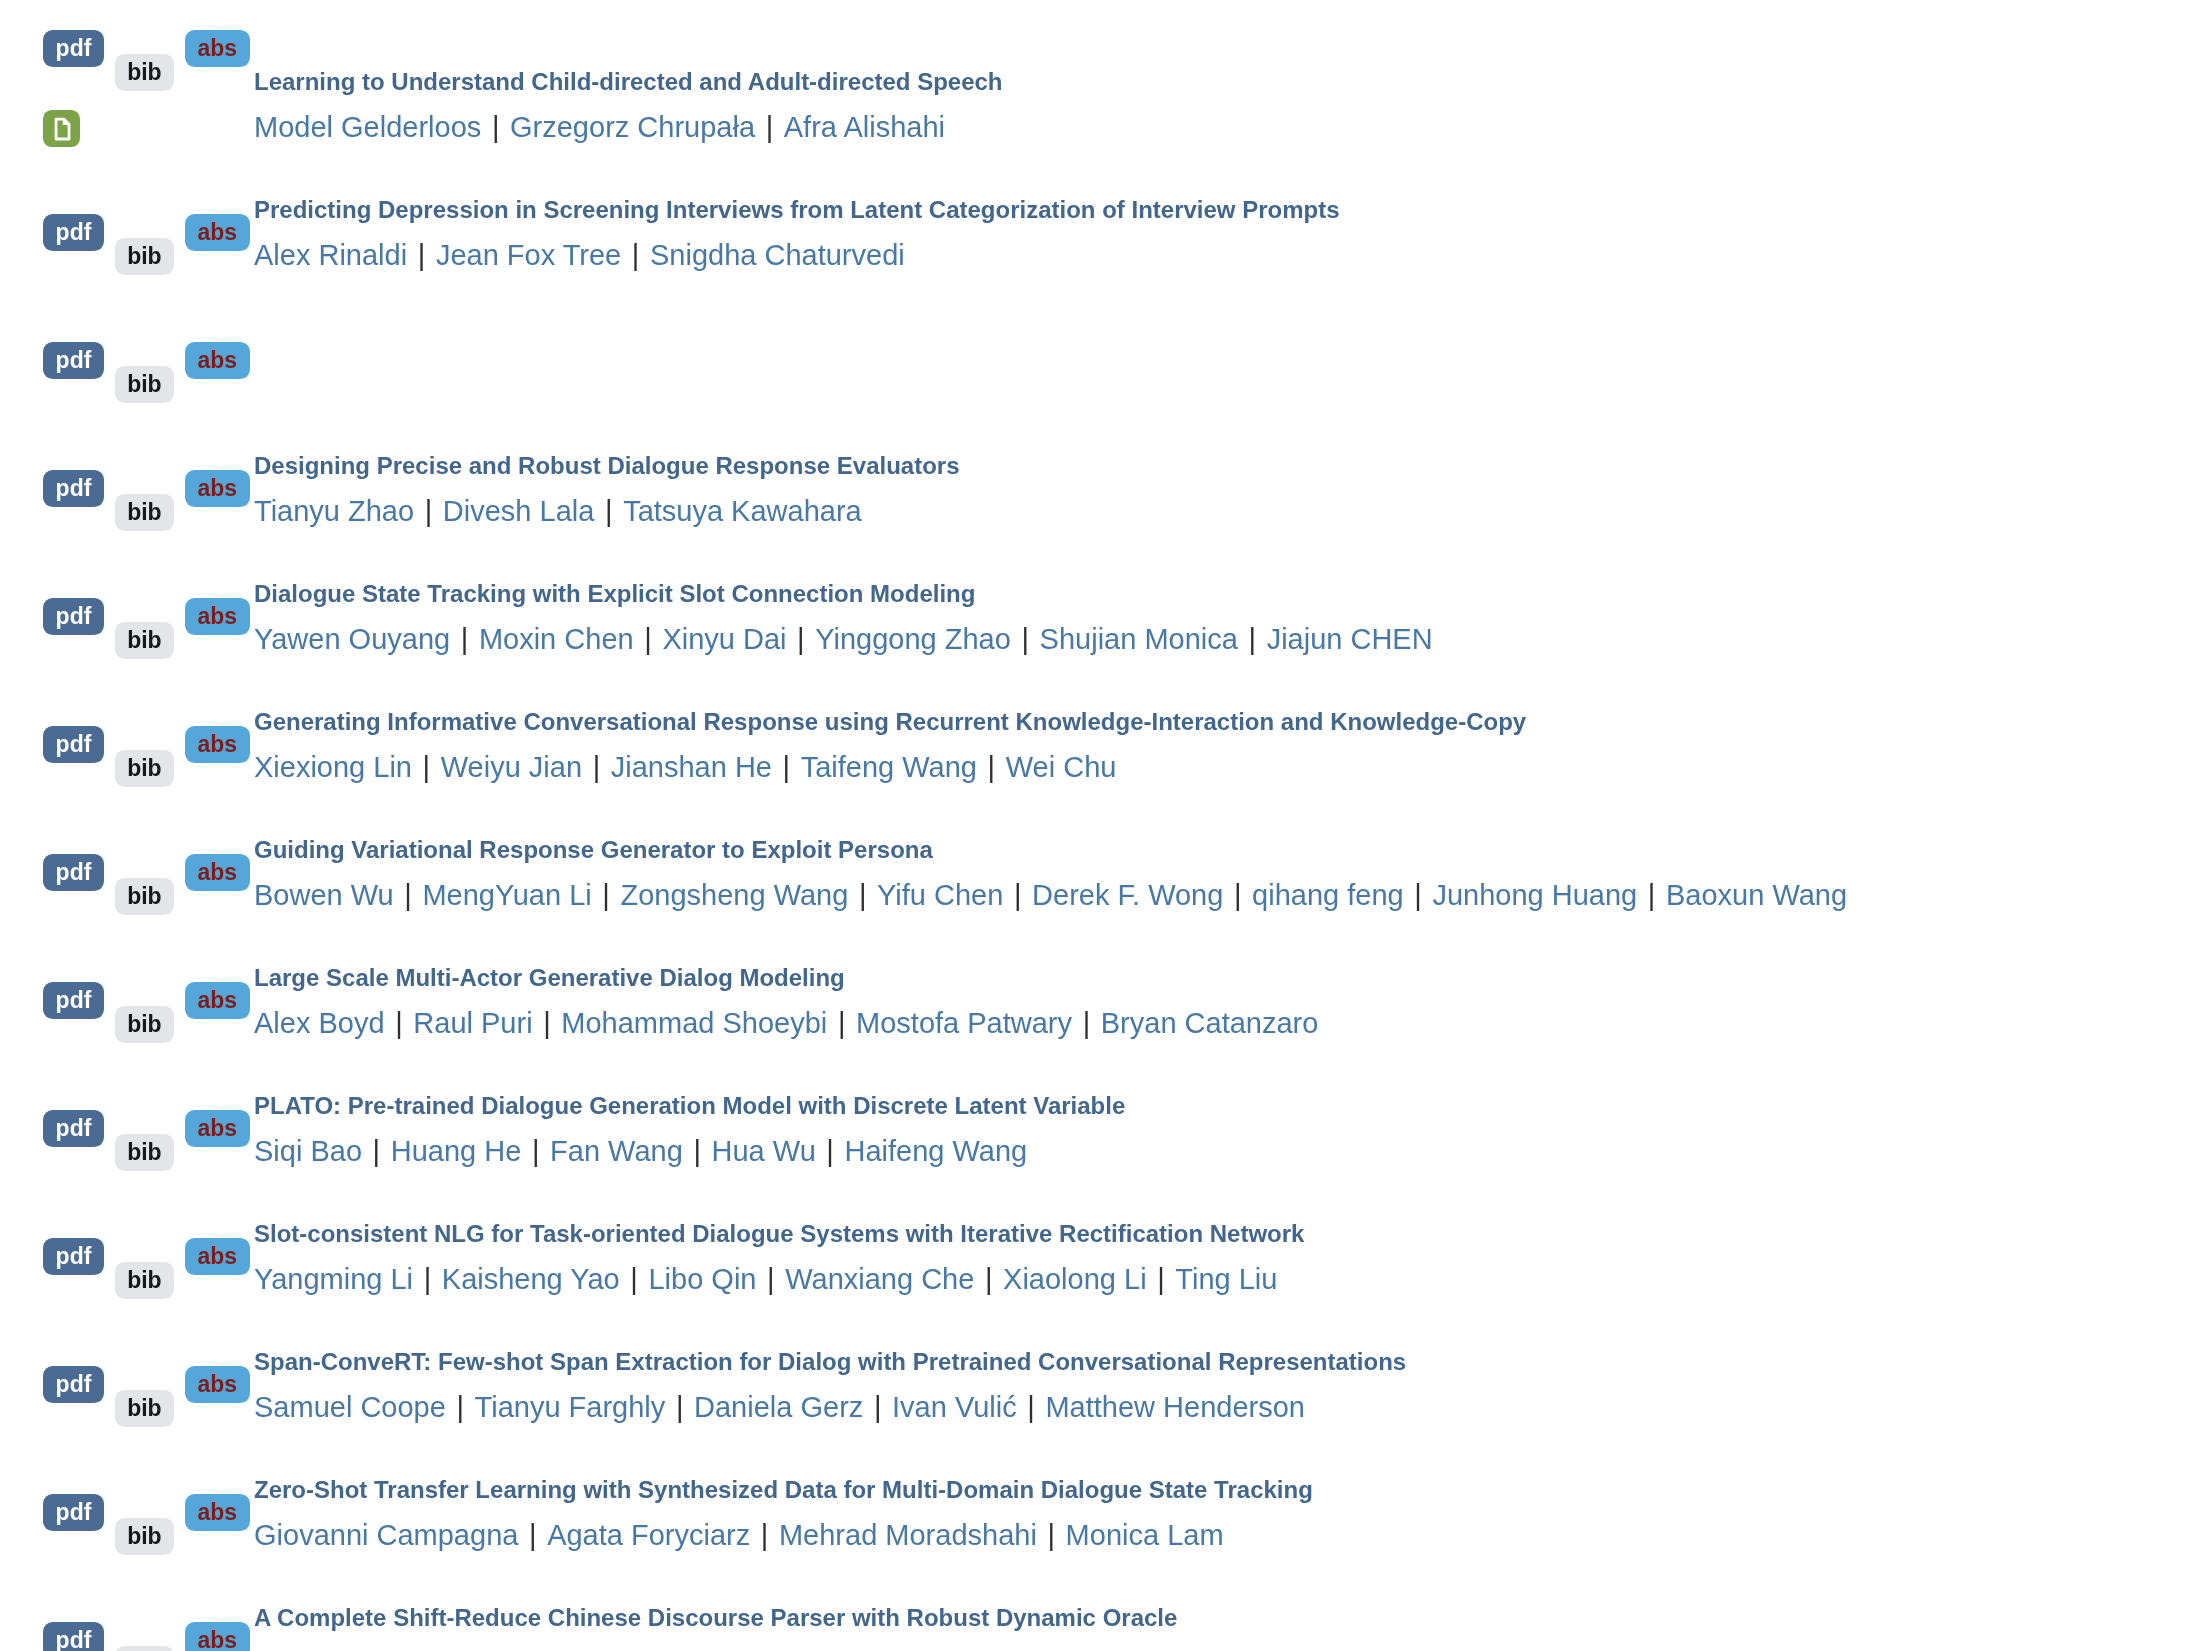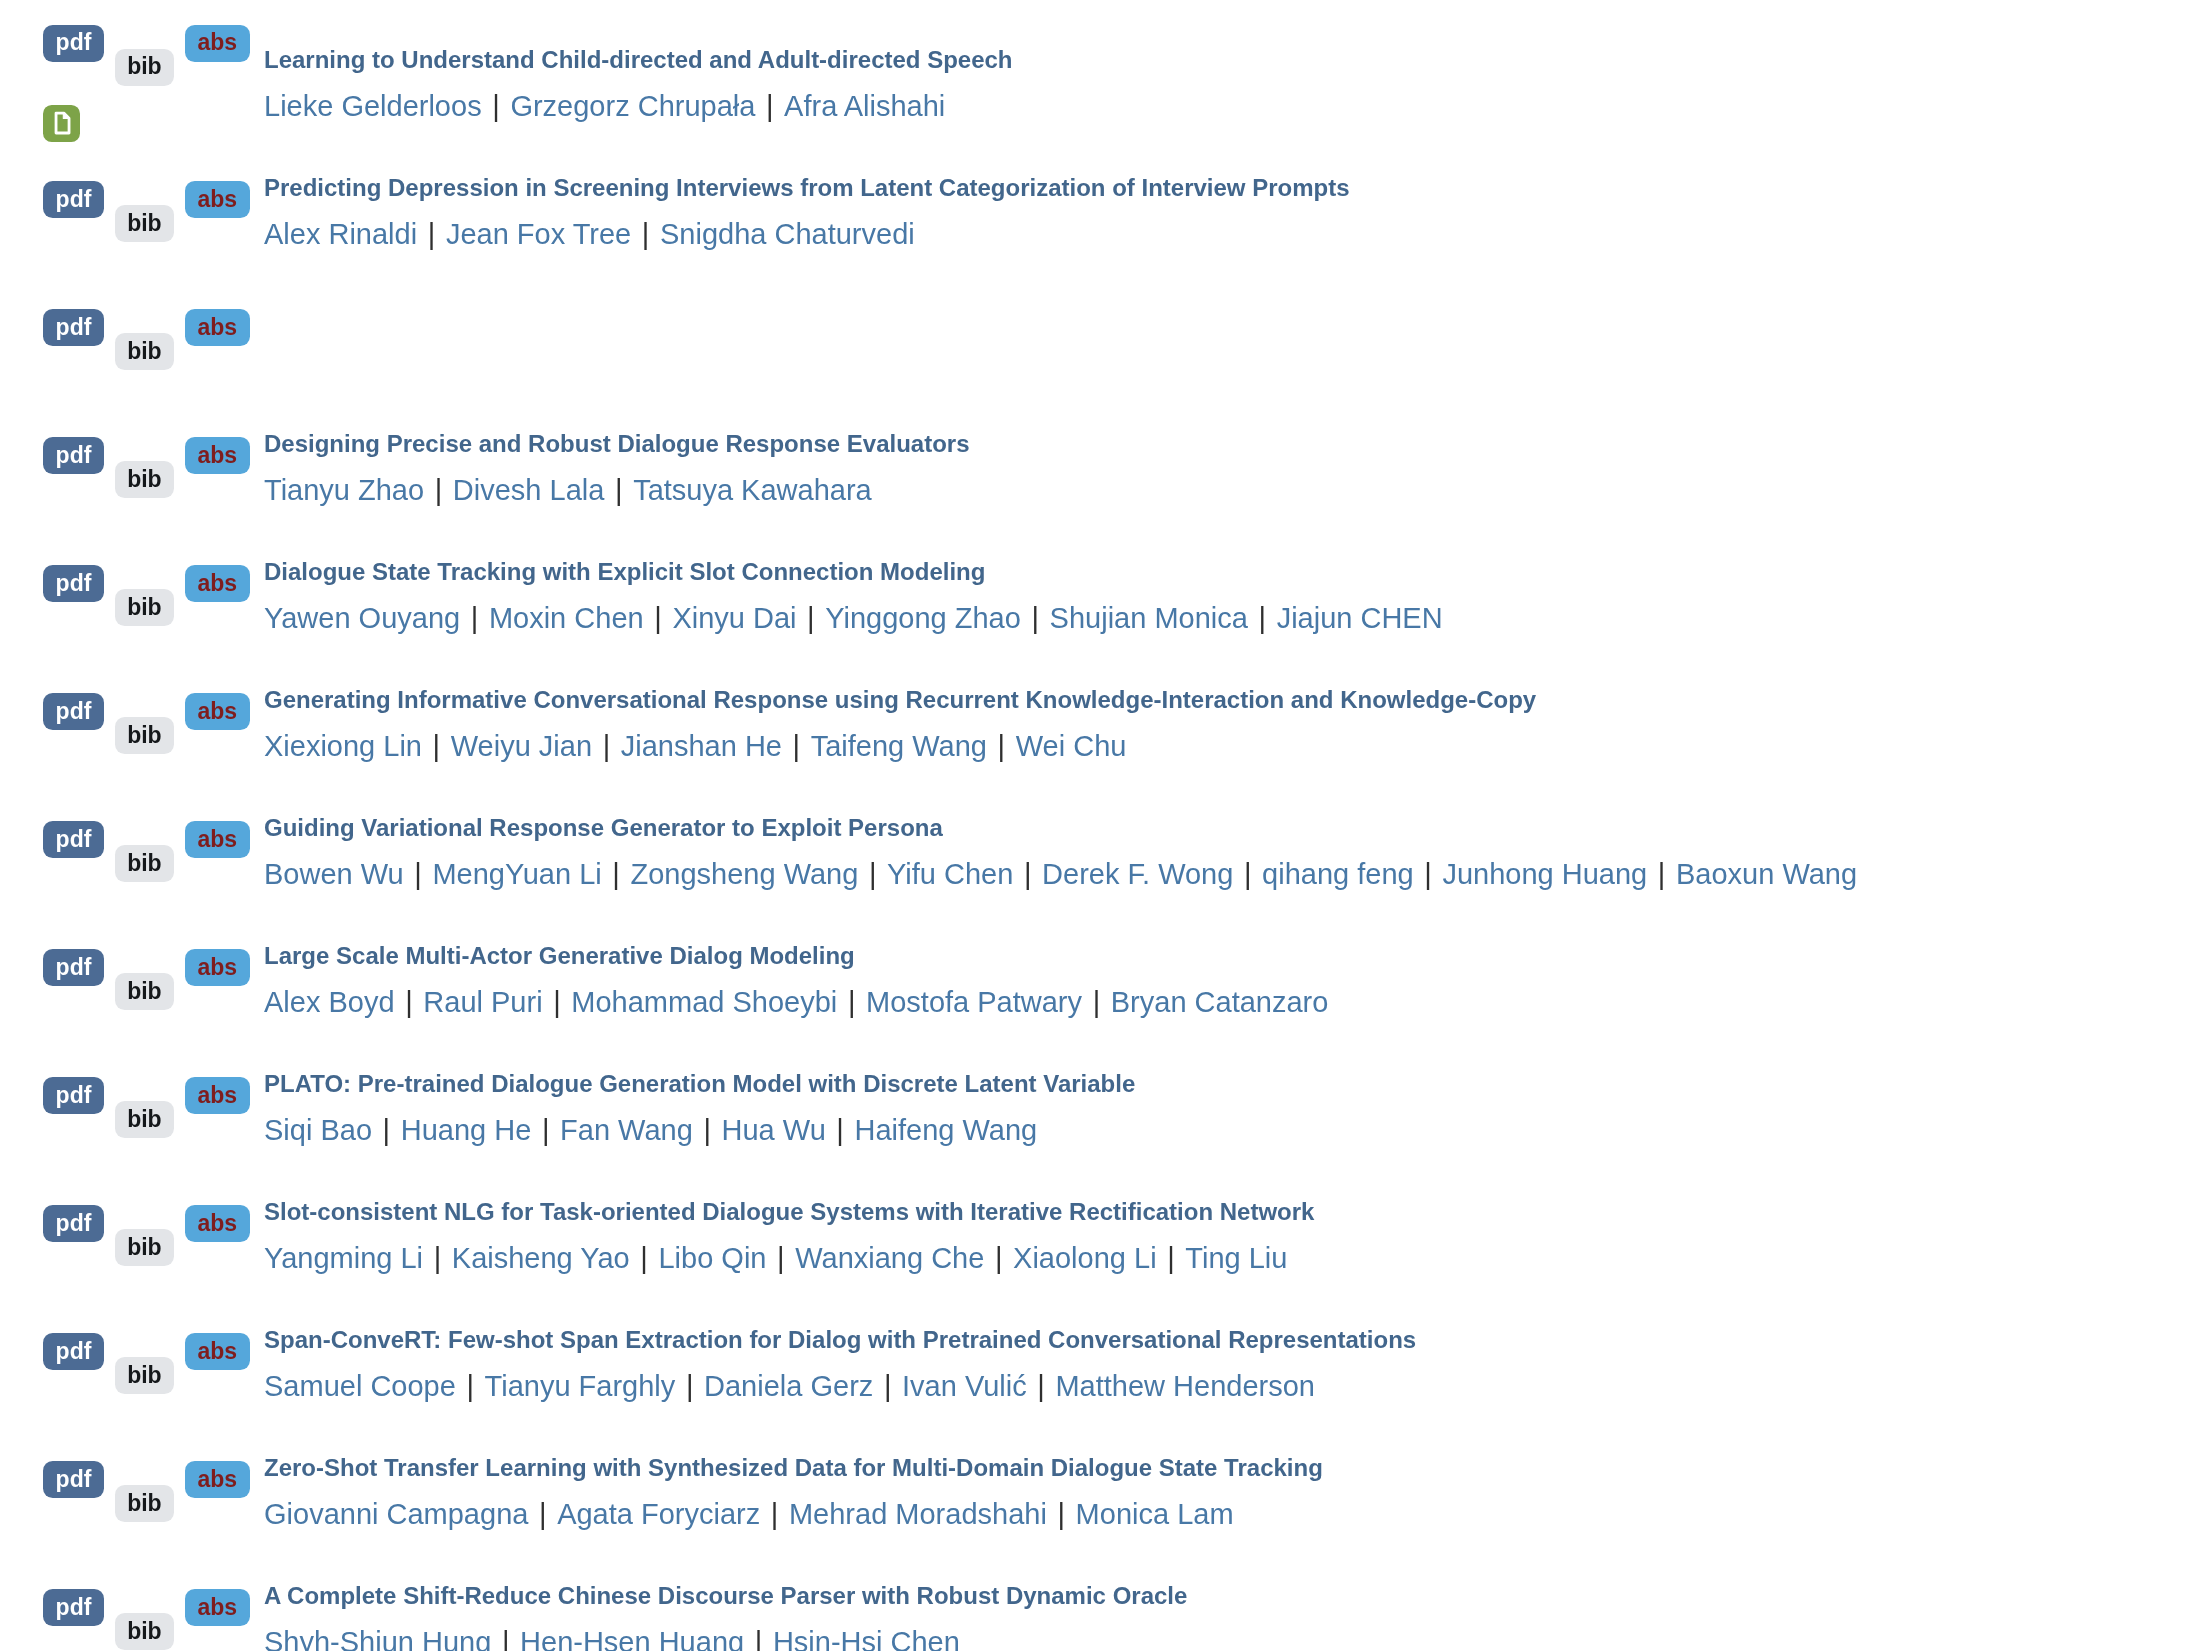--- a/index.html
+++ b/index.html
@@ -5,23 +5,22 @@
   * { margin: 0; padding: 0; box-sizing: border-box; }
   html, body {
     width: 2201px; height: 1651px;
     background: #ffffff;
     font-family: "Liberation Sans", sans-serif;
     overflow: hidden;
   }
   .page { padding: 19.3px 39px 0 43px; }
   .entry {
     display: flex;
-    align-items: center;
+    align-items: flex-end;
     height: 128px;
-    gap: 10px;
   }
   .badge-col {
     width: 211px;
     flex: 0 0 211px;
     display: flex;
     flex-wrap: wrap;
     align-content: flex-start;
     gap: 9.7px 10.6px;
   }
   .badge {
@@ -87,21 +86,21 @@
         <svg viewBox="0 0 24 24" width="26" height="26" aria-hidden="true">
           <path d="M6.5 2.8 h7.2 l4.8 4.8 v13.6 h-12 z" fill="none" stroke="#ffffff" stroke-width="2.6" stroke-linejoin="round"></path>
           <path d="M13.2 2.8 v5 h5.3 z" fill="#ffffff" stroke="#ffffff" stroke-width="1" stroke-linejoin="round"></path>
         </svg>
       </a>
     </div>
     <div class="text-col">
       <div class="title-line">
         <a class="title-link">Learning to Understand Child-directed and Adult-directed Speech</a>
       </div>
-      <div class="authors-line"><a class="author">Lieke Gelderloos</a><span class="sep">|</span><a class="author">Grzegorz Chrupała</a><span class="sep">|</span><a class="author">Afra Alishahi</a></div>
+      <div class="authors-line"><a class="author">Model Gelderloos</a><span class="sep">|</span><a class="author">Grzegorz Chrupała</a><span class="sep">|</span><a class="author">Afra Alishahi</a></div>
     </div>
   </div>
 
   <div class="entry">
     <div class="badge-col">
       <a class="badge badge-pdf">pdf</a>
       <a class="badge badge-bib">bib</a>
       <a class="badge badge-abs">abs</a>
 
     </div>

